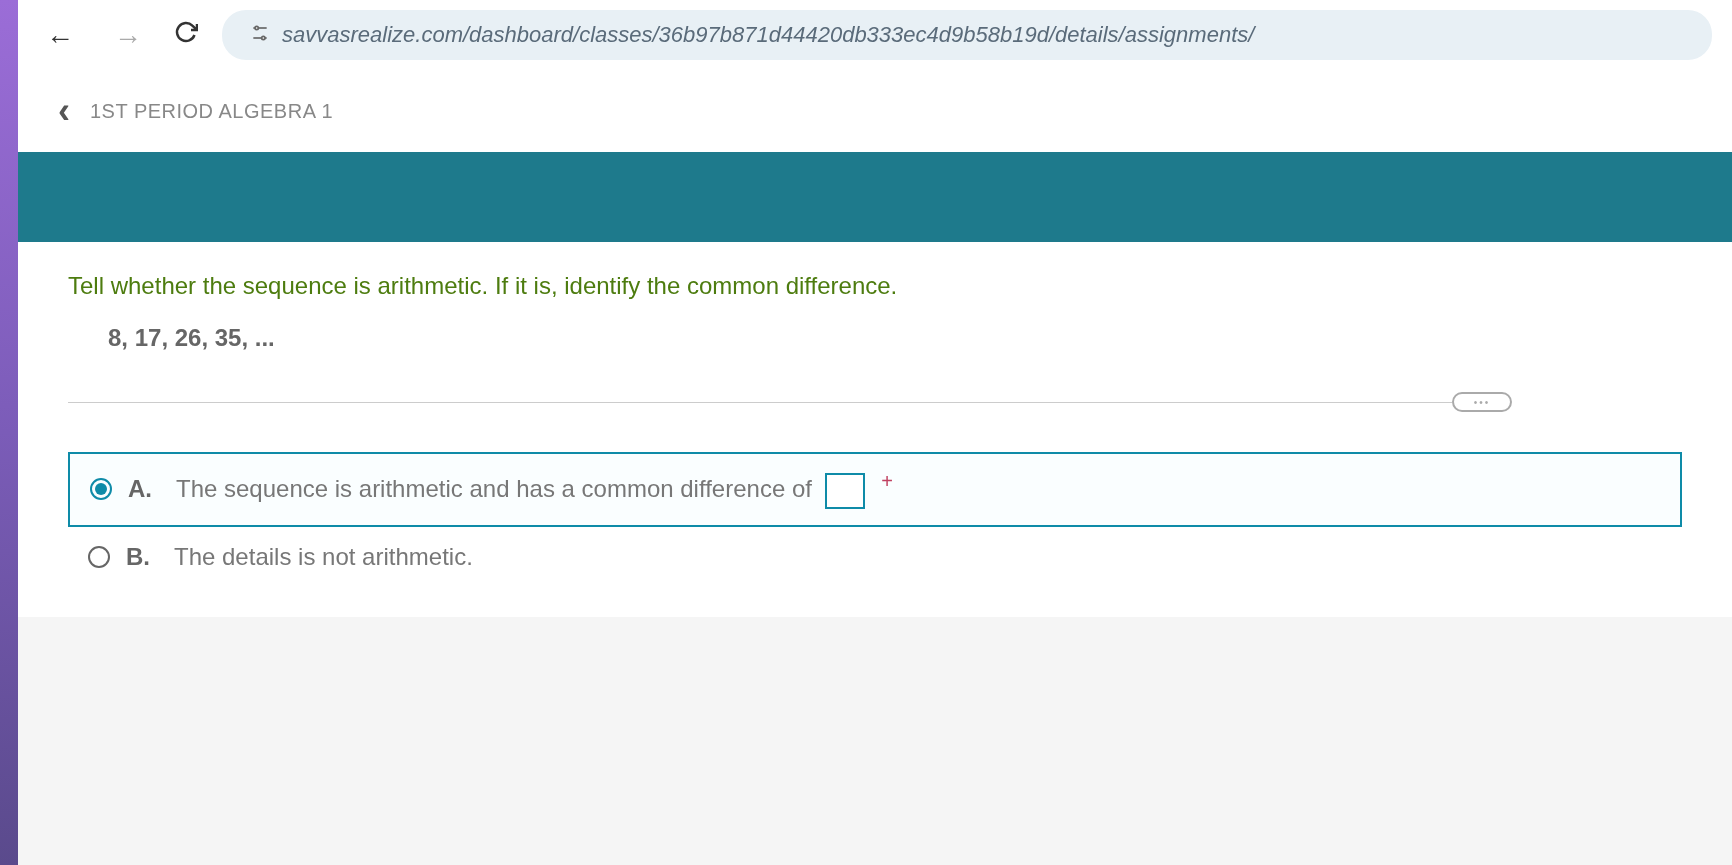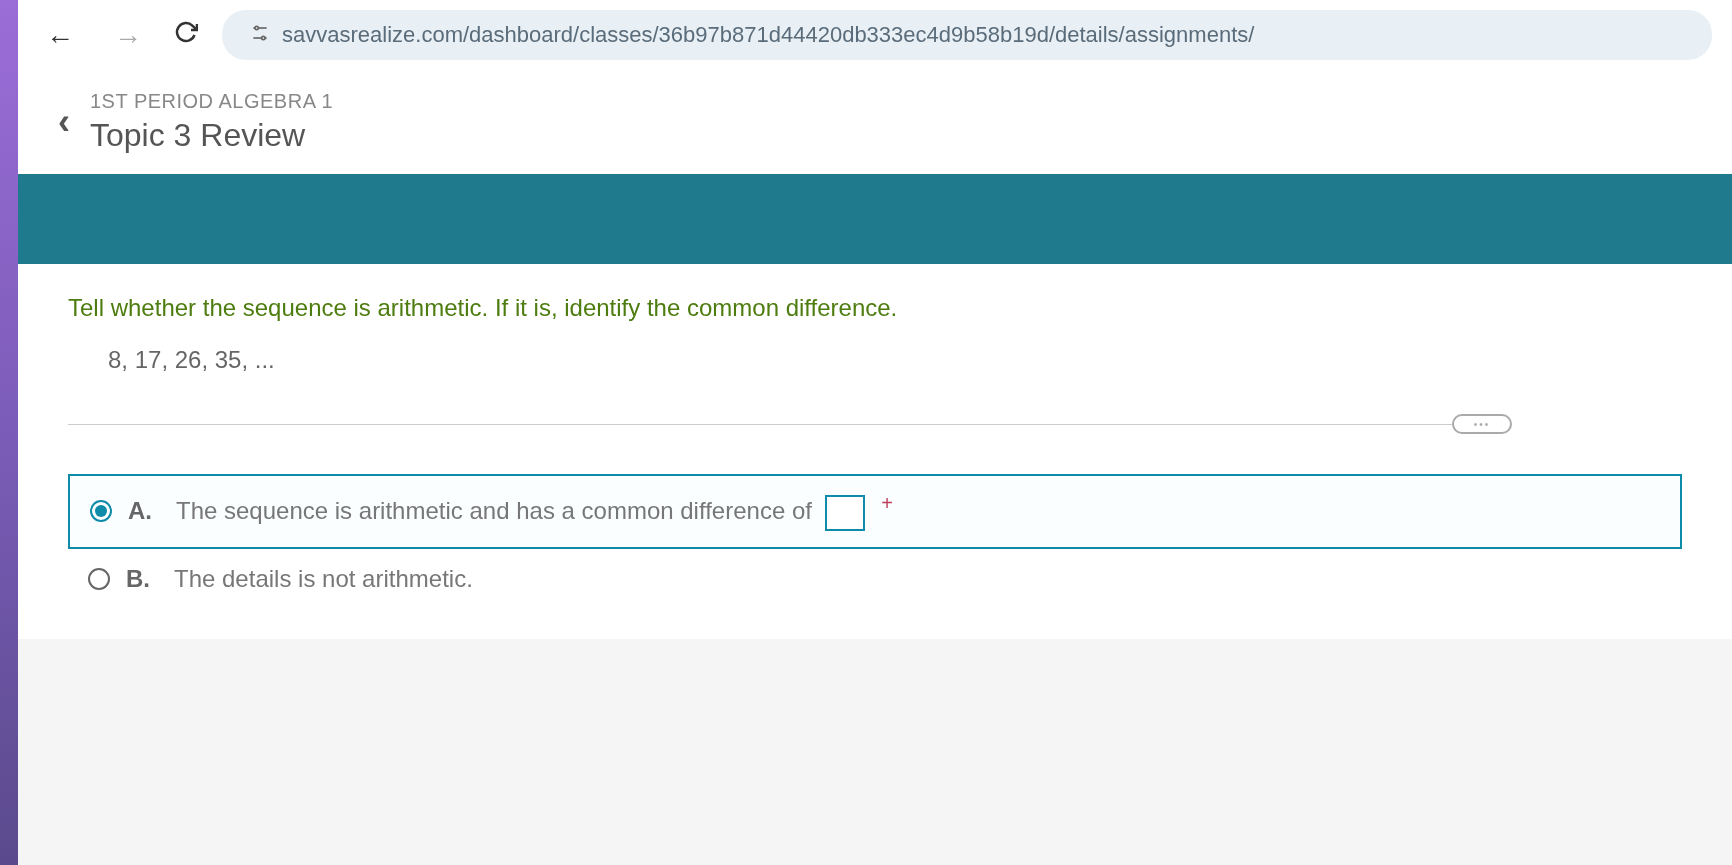--- a/index.html
+++ b/index.html
@@ -48,20 +48,21 @@
     .address-bar {
       flex: 1;
       background: #e8f0f5;
       border-radius: 24px;
       padding: 12px 20px;
       color: #5a6b7a;
       font-size: 22px;
       display: flex;
       align-items: center;
       gap: 12px;
+      font-style: italic;
     }
     
     .page-content {
       background: #ffffff;
     }
     
     .header-section {
       display: flex;
       align-items: center;
       padding: 20px 40px;
@@ -71,22 +72,22 @@
     
     .back-chevron {
       font-size: 36px;
       color: #555;
       cursor: pointer;
       font-weight: bold;
     }
     
     .header-text {
       display: flex;
-      flex-direction: column;
-      gap: 4px;
+      flex-direction: row;
+      gap: 12px;
     }
     
     .class-name {
       font-size: 20px;
       color: #888;
       letter-spacing: 0.5px;
     }
     
     .topic-title {
       font-size: 32px;
@@ -109,20 +110,21 @@
       font-size: 24px;
       color: #4d7c0f;
       margin-bottom: 24px;
     }
     
     .sequence-text {
       font-size: 24px;
       color: #666;
       margin-left: 40px;
       margin-bottom: 40px;
+      font-weight: bold;
     }
     
     .divider-row {
       display: flex;
       align-items: center;
       margin: 20px 0 40px 0;
     }
     
     .divider-line {
       flex: 1;
@@ -254,21 +256,20 @@
       </span>
       <span>savvasrealize.com/dashboard/classes/36b97b871d44420db333ec4d9b58b19d/details/assignments/</span>
     </div>
   </div>
 
   <div class="page-content">
     <div class="header-section">
       <span class="back-chevron">‹</span>
       <div class="header-text">
         <div class="class-name">1ST PERIOD ALGEBRA 1</div>
-        <div class="topic-title">Topic 3 Review</div>
       </div>
     </div>
 
     <div class="teal-bar"></div>
 
     <div class="question-area">
       <div class="question-text">Tell whether the sequence is arithmetic. If it is, identify the common difference.</div>
       <div class="sequence-text">8, 17, 26, 35, ...</div>
 
       <div class="divider-row">

